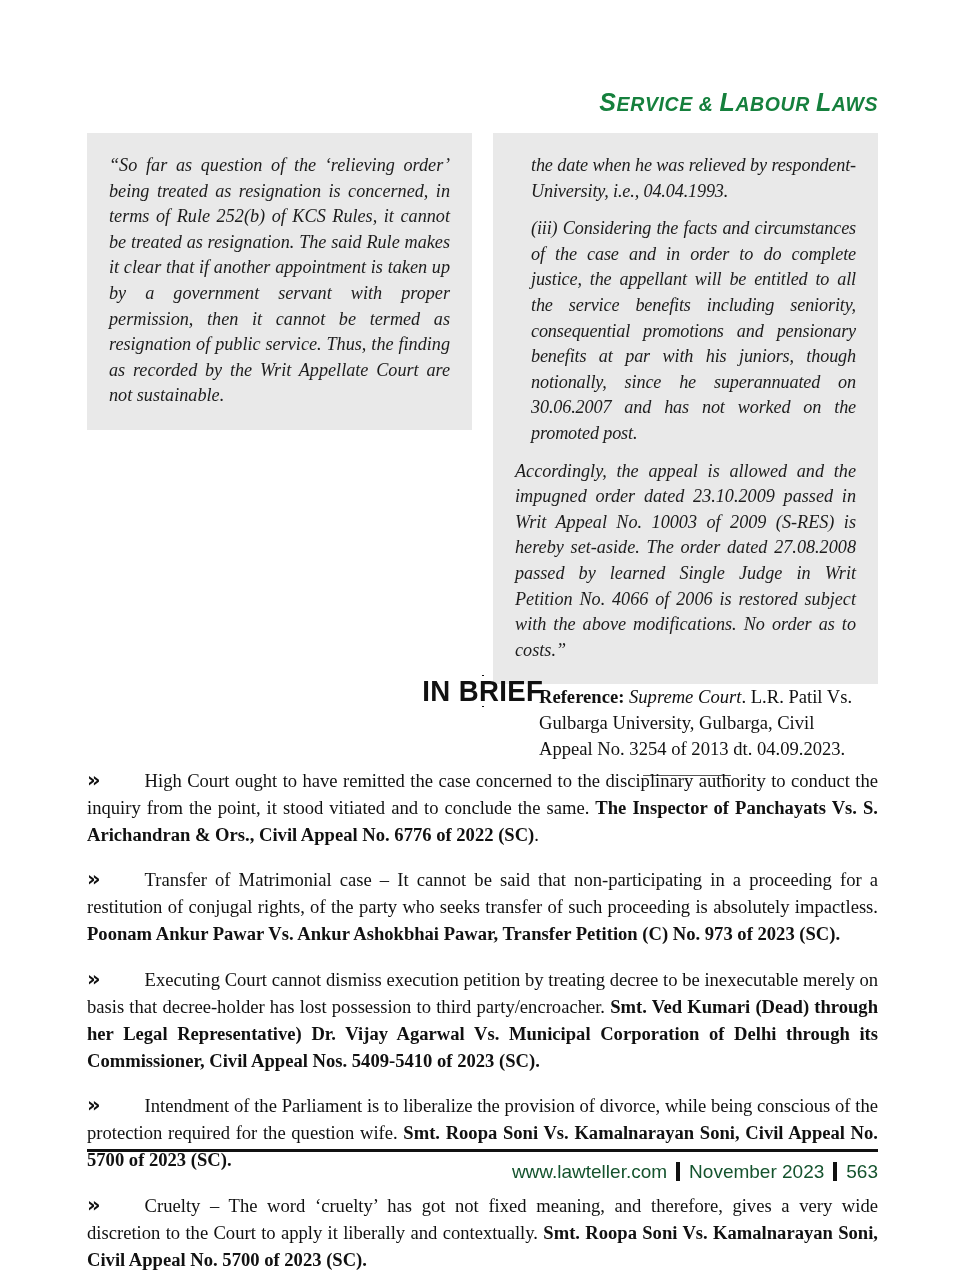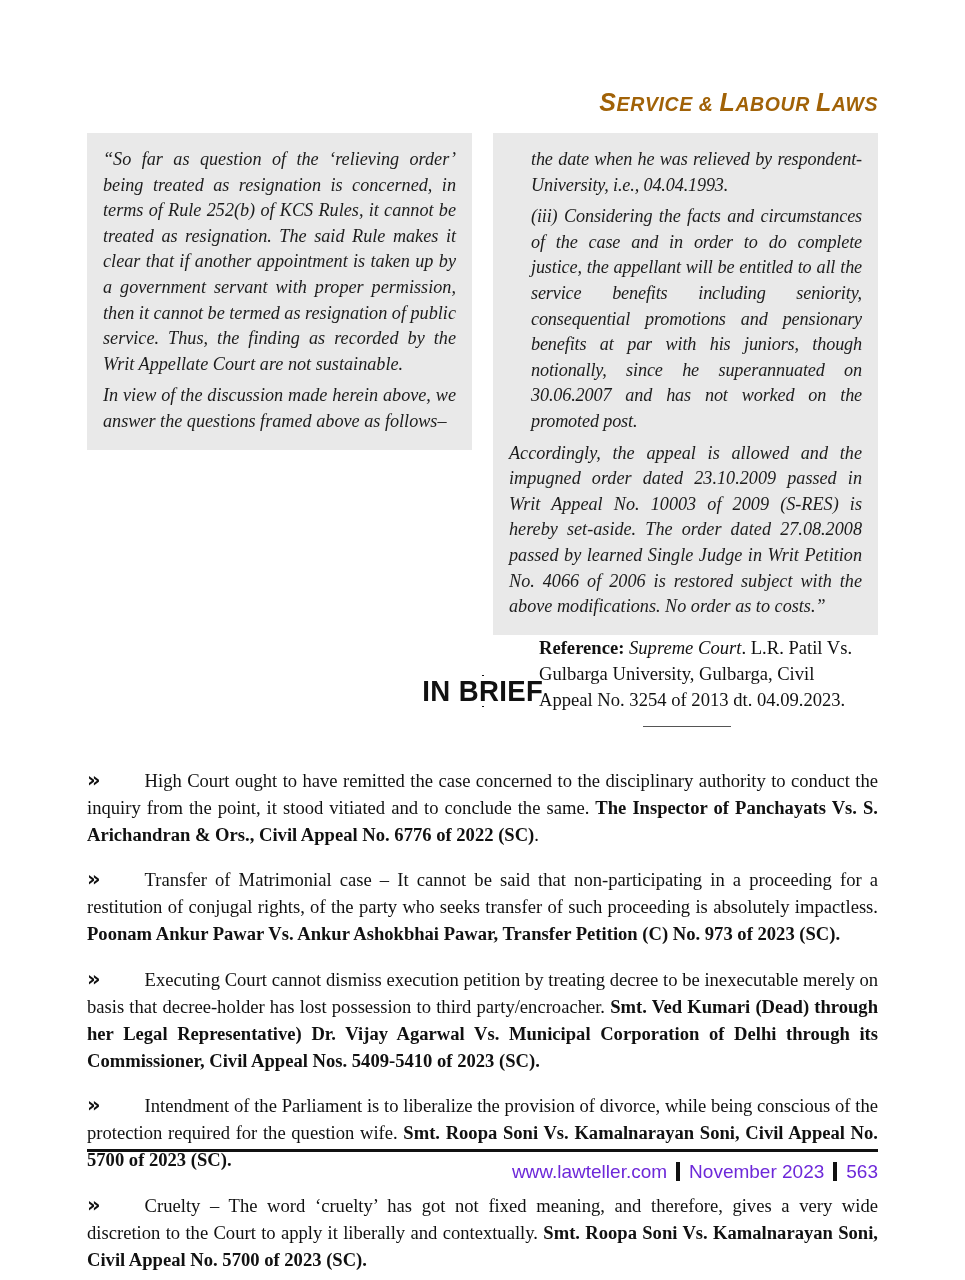--- a/index.html
+++ b/index.html
@@ -28,21 +28,21 @@
     position: absolute;
     left: 87px;
     top: 88px;
     width: 791px;
     text-align: right;
     font-family: "Liberation Sans", sans-serif;
     font-style: italic;
     font-weight: bold;
     font-size: 25px;
     letter-spacing: 0.6px;
-    color: #a16207;
+    color: #15803d;
   }
   .running-head .sc-first { font-size: 25px; }
   .running-head .sc-rest  { font-size: 19.5px; }
 
   
   .excerpt {
     position: absolute;
     left: 87px;
     top: 133px;
     width: 791px;
@@ -63,21 +63,21 @@
   .col-left .shade  { width: 385px; }
   .col-right .shade { width: 385px; }
 
   .jtext {
     font-family: "Liberation Serif", serif;
     font-style: italic;
     font-size: 18.2px;
     line-height: 25.6px;
     text-align: justify;
     text-justify: inter-word;
-    margin: 6px;
+    margin: 12px;
     color: #1c1c1c;
     hyphens: none;
   }
   .jtext.tight { letter-spacing: -0.15px; }
   .jtext.indent { margin-left: 34px; }
 
   .jtext + .jtext { margin-top: 0px; }
 
   
   .reference {
@@ -172,21 +172,21 @@
     border-top: 3px solid #111;
   }
   .footer {
     position: absolute;
     left: 87px;
     top: 1161px;
     width: 791px;
     text-align: right;
     font-family: "Liberation Sans", sans-serif;
     font-size: 19px;
-    color: #6d28d9;
+    color: #14532d;
     white-space: nowrap;
   }
   .foot-sep {
     display: inline-block;
     width: 4px;
     height: 19px;
     background: #111;
     vertical-align: -3px;
     margin: 0 9px;
   }
@@ -198,21 +198,20 @@
 
   <div class="running-head">
     <span class="sc-first">S</span><span class="sc-rest">ERVICE &amp; </span><span class="sc-first">L</span><span class="sc-rest">ABOUR </span><span class="sc-first">L</span><span class="sc-rest">AWS</span>
   </div>
 
   <div class="excerpt">
 
     <div class="col col-left">
       <div class="shade">
         <p class="jtext">“So far as question of the ‘relieving order’ being treated as resignation is concerned, in terms of Rule 252(b) of KCS Rules, it cannot be treated as resignation. The said Rule makes it clear that if another appointment is taken up by a government servant with proper permission, then it cannot be termed as resignation of public service. Thus, the finding as recorded by the Writ Appellate Court are not sustainable.</p>
-        <p class="jtext">In view of the discussion made herein above, we answer the questions framed above as follows–</p>
       </div>
     </div>
 
     <div class="col col-right">
       <div class="shade">
         <p class="jtext tight indent" style="margin-left:28px">the date when he was relieved by respondent-University, i.e., 04.04.1993.</p>
         <p class="jtext tight indent" style="margin-left:28px">(iii) Considering the facts and circumstances of the case and in order to do complete justice, the appellant will be entitled to all the service benefits including seniority, consequential promotions and pensionary benefits at par with his juniors, though notionally, since he superannuated on 30.06.2007 and has not worked on the promoted post.</p>
         <p class="jtext">Accordingly, the appeal is allowed and the impugned order dated 23.10.2009 passed in Writ Appeal No. 10003 of 2009 (S-RES) is hereby set-aside. The order dated 27.08.2008 passed by learned Single Judge in Writ Petition No. 4066 of 2006 is restored subject with the above modifications. No order as to costs.”</p>
       </div>
 

